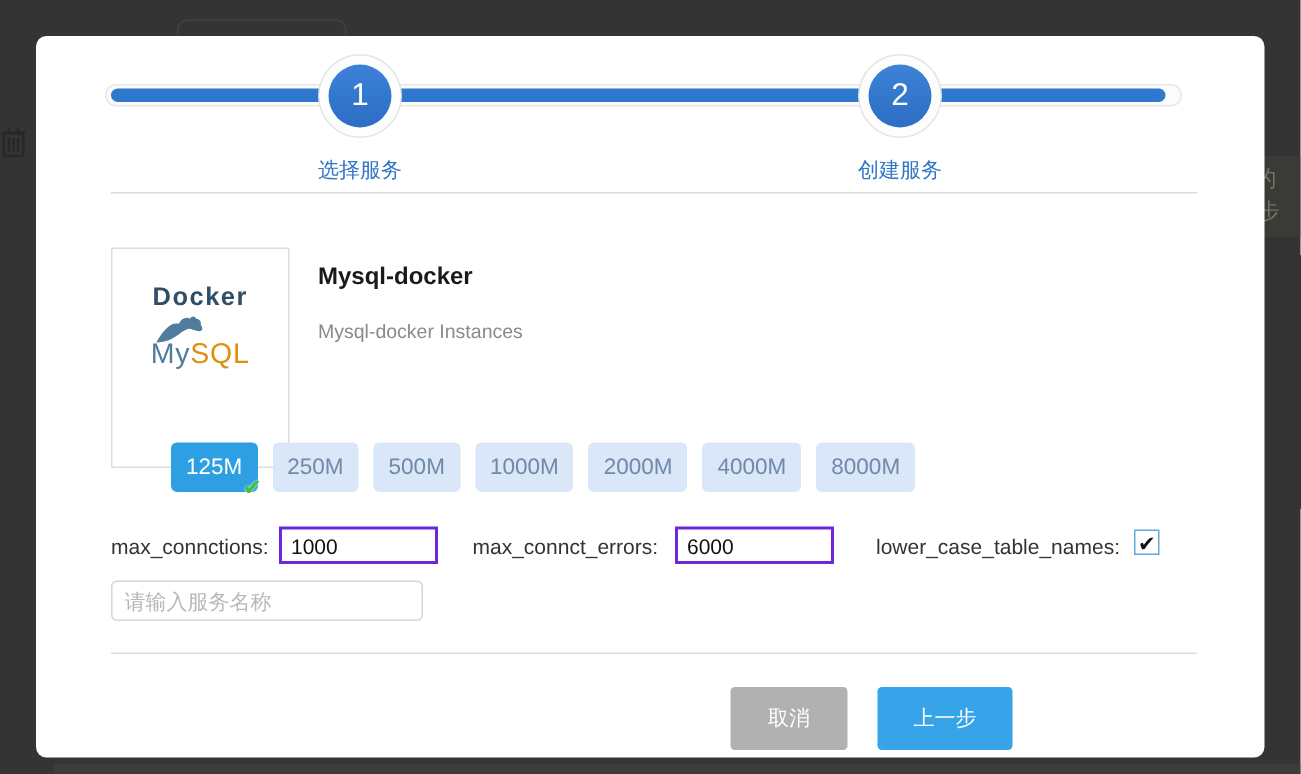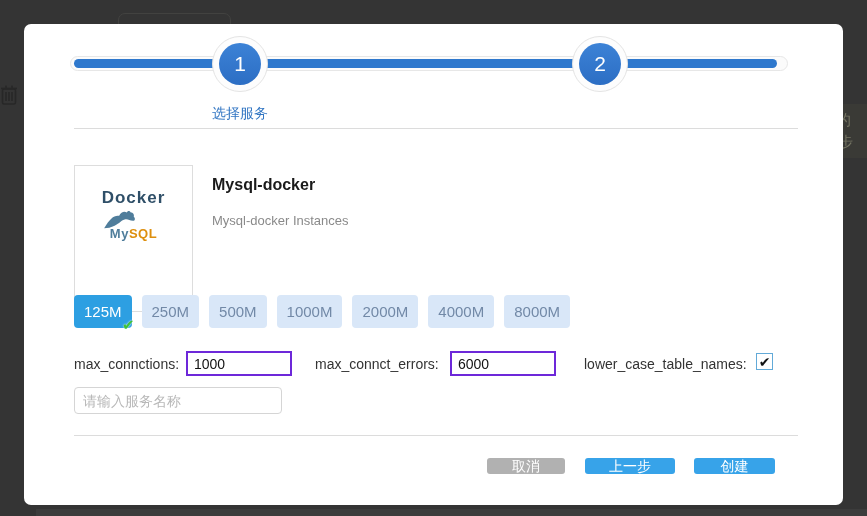--- a/index.html
+++ b/index.html
@@ -52,35 +52,35 @@
   .divider1 { top: 104px; }
   .divider2 { top: 411px; }
 
   
   .logo-box {
     position: absolute; left: 50px; top: 141px; width: 119px; height: 147px;
     border: 1px solid #ddd; text-align: center; padding-top: 22px;
   }
   .docker-text { color: #2f4f68; font-weight: bold; font-size: 17px; letter-spacing: 1px; }
   .dolphin { margin: 2px 0 -4px 28px; display: block; }
-  .mysql-text { font-weight: bold; font-size: 13px; letter-spacing: .5px; }
+  .mysql-text { font-weight: normal; font-size: 19px; letter-spacing: .5px; }
   .mysql-my { color: #4f7d9b; }
   .mysql-sql { color: #dd8f0e; }
 
   .svc-title { position: absolute; left: 188px; top: 152px; font-size: 16px; font-weight: bold; color: #1a1a1a; }
   .svc-desc  { position: absolute; left: 188px; top: 189px; font-size: 13px; color: #8a8a8a; }
 
   
   .mem-row { position: absolute; left: 50px; top: 271px; display: flex; gap: 10px; }
   .mem-btn {
     position: relative; min-width: 53px; padding: 8px 10px; text-align: center;
     background: #d9e7f8; color: #7289a7; font-size: 15px; border: none;
     border-radius: 4px; cursor: pointer; font-family: inherit;
   }
-  .mem-btn.selected { background: #2d9fe2; color: #ffffff; }
+  .mem-btn.selected { background: #2d9fe2; color: #ffffff; margin-left: 40px; }
   .mem-btn .check {
     position: absolute; right: -3px; bottom: -6px; color: #3fc23a; font-size: 15px;
     font-weight: bold; text-shadow: 0 0 2px #ffffff;
   }
 
   
   .form-label { position: absolute; font-size: 14px; color: #333; }
   .lbl-maxconn  { left: 50px;  top: 332px; }
   .lbl-maxerr   { left: 291px; top: 332px; }
   .lbl-lowercase{ left: 560px; top: 332px; }
@@ -99,21 +99,21 @@
 
   .svc-name-input {
     position: absolute; left: 50px; top: 363px; width: 208px; height: 27px;
     border: 1px solid #d5d5d5; border-radius: 4px; font-size: 14px; padding: 0 8px;
     font-family: inherit; color: #333; background: #fff;
   }
   .svc-name-input::placeholder { color: #b8b8b8; }
 
   
   .btn {
-    position: absolute; top: 434px; height: 16px; border: none; border-radius: 3px;
+    position: absolute; top: 434px; height: 42px; border: none; border-radius: 3px;
     color: #fff; font-size: 14px; cursor: pointer; font-family: inherit;
   }
   .btn-cancel { left: 463px; width: 78px; background: #b1b1b1; }
   .btn-prev   { left: 561px; width: 90px; background: #37a3e9; }
   .btn-create { left: 670px; width: 81px; background: #37a3e9; }
 </style>
 </head>
 <body>
 
 <svg class="bg-trash" viewBox="0 0 18 24">
@@ -139,20 +139,21 @@
   <div class="step-track">
     <div class="step-fill"></div>
   </div>
   <div class="step-node step-node1">
     <div class="circle">1</div>
   </div>
   <div class="step-node step-node2">
     <div class="circle">2</div>
   </div>
   <div class="step-label step-label1">选择服务</div>
+  <div class="step-label step-label2">创建服务</div>
 
   <div class="divider divider1"></div>
 
   <div class="logo-box">
     <div class="docker-text">Docker</div>
     <svg class="dolphin" width="34" height="20" viewBox="0 0 40 24">
       <path fill="#4f7d9b" d="M1 22 C8 10 13 6 19 7 C21 3 25 1 28 3 C29 0.5 32 0.5 33 3 C35.5 3 37.5 5.5 36.5 8 C38.5 9.5 38.5 13 35.5 13 C31.5 13 29.5 10.5 26.5 11.2 C21.5 12.5 19.5 16 13.5 19 C9.5 21 5 22 1 22 Z"></path>
       <path fill="#4f7d9b" d="M24 8 L28 4 L27 9 Z"></path>
     </svg>
     <div class="mysql-text"><span class="mysql-my">My</span><span class="mysql-sql">SQL</span></div>
@@ -178,14 +179,13 @@
   <span class="checkbox">
     <span class="mark">✔</span>
   </span>
 
   <input class="svc-name-input" type="text" placeholder="请输入服务名称" style="">
 
   <div class="divider divider2"></div>
 
   <button class="btn btn-cancel">取消</button>
   <button class="btn btn-prev">上一步</button>
-  <button class="btn btn-create">创建</button>
 </div>
 
 </body></html>

